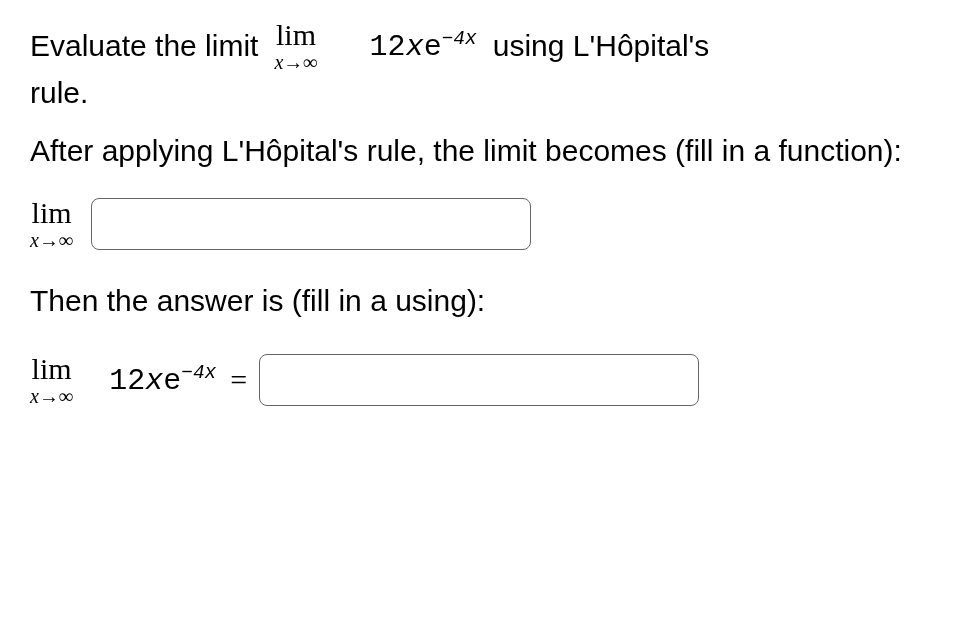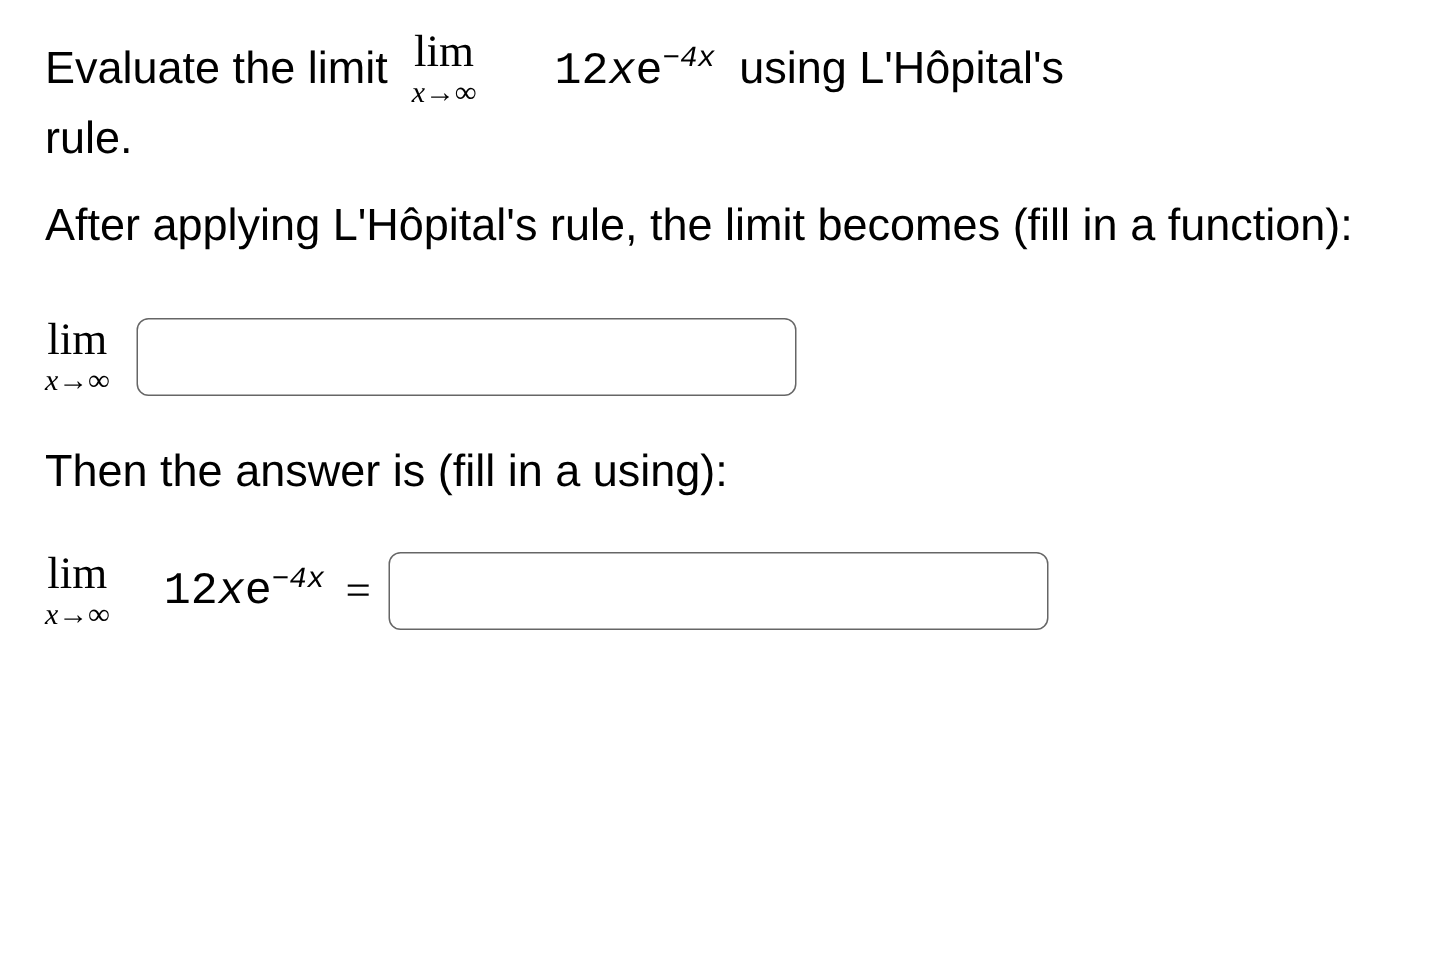--- a/index.html
+++ b/index.html
@@ -7,21 +7,21 @@
       width: 961px;
       height: 642px;
       padding: 20px 30px;
       font-family: 'Trebuchet MS', 'Lucida Sans', Arial, sans-serif;
       font-size: 30px;
       color: #000;
       background: #fff;
     }
     .line1 { margin-bottom: 4px; }
     .line2 { margin-bottom: 21px; }
-    .para2 { margin-bottom: 40px; line-height: 1.35; }
+    .para2 { margin-bottom: 26px; line-height: 1.35; }
     .para3 { margin: 34px 0 36px 0; }
     .lim-block {
       display: inline-block;
       vertical-align: middle;
       text-align: center;
       font-family: 'Cambria Math', 'Times New Roman', serif;
       line-height: 1;
     }
     .lim-top { font-size: 30px; display: block; }
     .lim-bot { font-size: 20px; display: block; margin-top: 2px; }

